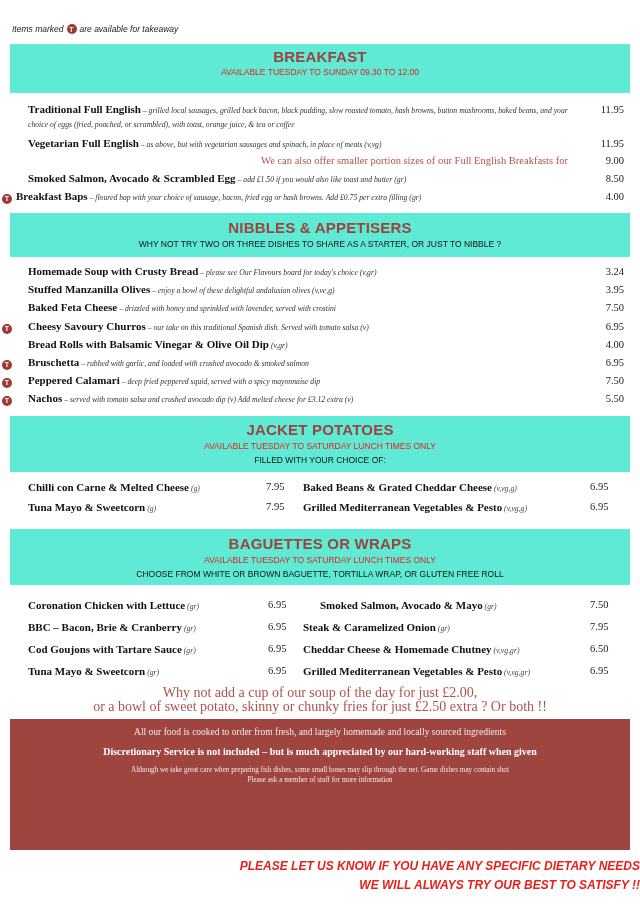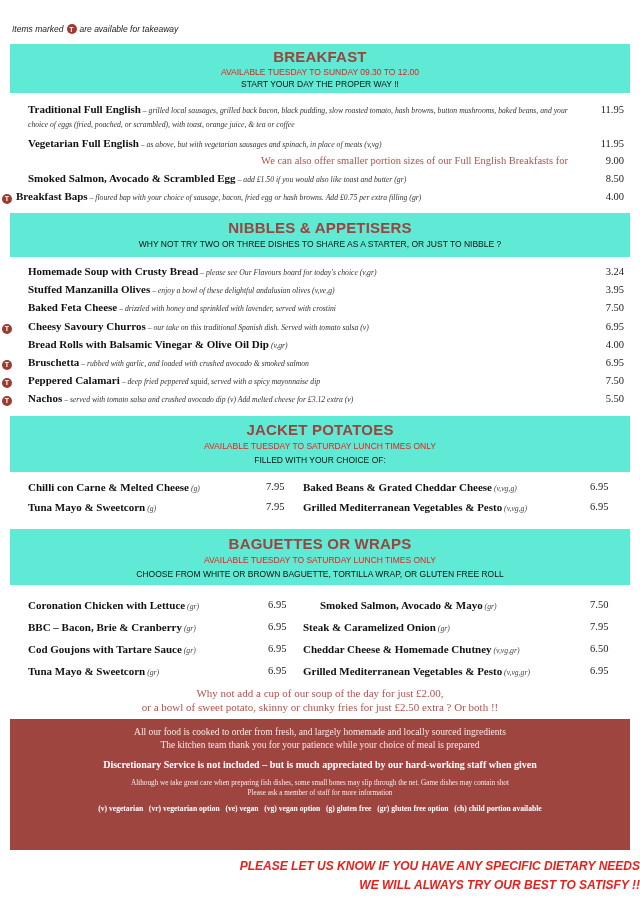--- a/index.html
+++ b/index.html
@@ -39,21 +39,21 @@
 
   .note-red { color: #B0524B; font-size: 10.5px; }
 
   .cell { position: absolute; font-size: 10.5px; }
   .cell .name { font-weight: bold; font-size: 11px; }
   .cell .tag { font-style: italic; font-size: 7.7px; color: #444; }
   .cell-price { position: absolute; font-size: 10.5px; color: #222; }
 
   .upsell {
     position: absolute; left: 0; width: 640px; text-align: center;
-    color: #B0524B; font-size: 11px; line-height: 14px;
+    color: #B0524B; font-size: 14px; line-height: 14px;
   }
 
   .footer-box {
     position: absolute; left: 10px; top: 719px; width: 620px; height: 131px;
     background: #9E4540; color: #F6EAE8; text-align: center;
   }
   .footer-box .l1 { font-size: 9.5px; line-height: 13px; }
   .footer-box .l3 { font-size: 10px; font-weight: bold; color: #fff; }
   .footer-box .l4 { font-size: 7.2px; line-height: 10px; }
   .footer-box .l7 { font-size: 7.6px; font-weight: bold; color: #fff; }
@@ -69,21 +69,20 @@
 
 <div class="takeaway-note">
   <span>Items marked</span>
   <span class="t-badge">T</span>
   <span>are available for takeaway</span>
 </div>
 
 <div class="band" style="top:44px; height:49px; padding-top:4px;">
   <div class="band-title" style="line-height:18px;">BREAKFAST</div>
   <div class="band-sub-red" style="line-height:12px;">AVAILABLE TUESDAY TO SUNDAY 09.30 TO 12.00</div>
-  <div class="band-sub-black" style="line-height:12px;">START YOUR DAY THE PROPER WAY !!</div>
 </div>
 
 <div class="row" style="top:103px; height:28px;">
   <div class="body" style="line-height:13px;">
     <span class="name">Traditional Full English</span><span class="desc"> – grilled local sausages, grilled back bacon, black pudding, slow roasted tomato, hash browns, button mushrooms, baked beans, and your choice of eggs (fried, poached, or scrambled), with toast, orange juice, &amp; tea or coffee</span>
   </div>
   <span class="price" style="top:0;">11.95</span>
 </div>
 
 <div class="row" style="top:137px;">
@@ -237,21 +236,19 @@
 <div class="cell" style="left:303px; top:665px;">
   <span class="name">Grilled Mediterranean Vegetables &amp; Pesto</span><span class="tag"> (v,vg,gr)</span>
 </div>
 <span class="cell-price" style="left:590px; top:665px;">6.95</span>
 
 <div class="upsell" style="top:686px;">Why not add a cup of our soup of the day for just £2.00,</div>
 <div class="upsell" style="top:700px;">or a bowl of sweet potato, skinny or chunky fries for just £2.50 extra ? Or both !!</div>
 
 <div class="footer-box">
   <div class="l1" style="margin-top:7px;">All our food is cooked to order from fresh, and largely homemade and locally sourced ingredients</div>
-  <div class="l1">The kitchen team thank you for your patience while your choice of meal is prepared</div>
   <div class="l3" style="margin-top:6px; line-height:14px;">Discretionary Service is not included – but is much appreciated by our hard-working staff when given</div>
   <div class="l4" style="margin-top:6px;">Although we take great care when preparing fish dishes, some small bones may slip through the net. Game dishes may contain shot</div>
   <div class="l4">Please ask a member of staff for more information</div>
-  <div class="l7" style="margin-top:6px; white-space:pre;">(v) vegetarian   (vr) vegetarian option   (ve) vegan   (vg) vegan option   (g) gluten free   (gr) gluten free option   (ch) child portion available</div>
 </div>
 
 <div class="dietary" style="top:857px;">PLEASE LET US KNOW IF YOU HAVE ANY SPECIFIC DIETARY NEEDS</div>
 <div class="dietary" style="top:876px;">WE WILL ALWAYS TRY OUR BEST TO SATISFY !!</div>
 
 </body></html>

